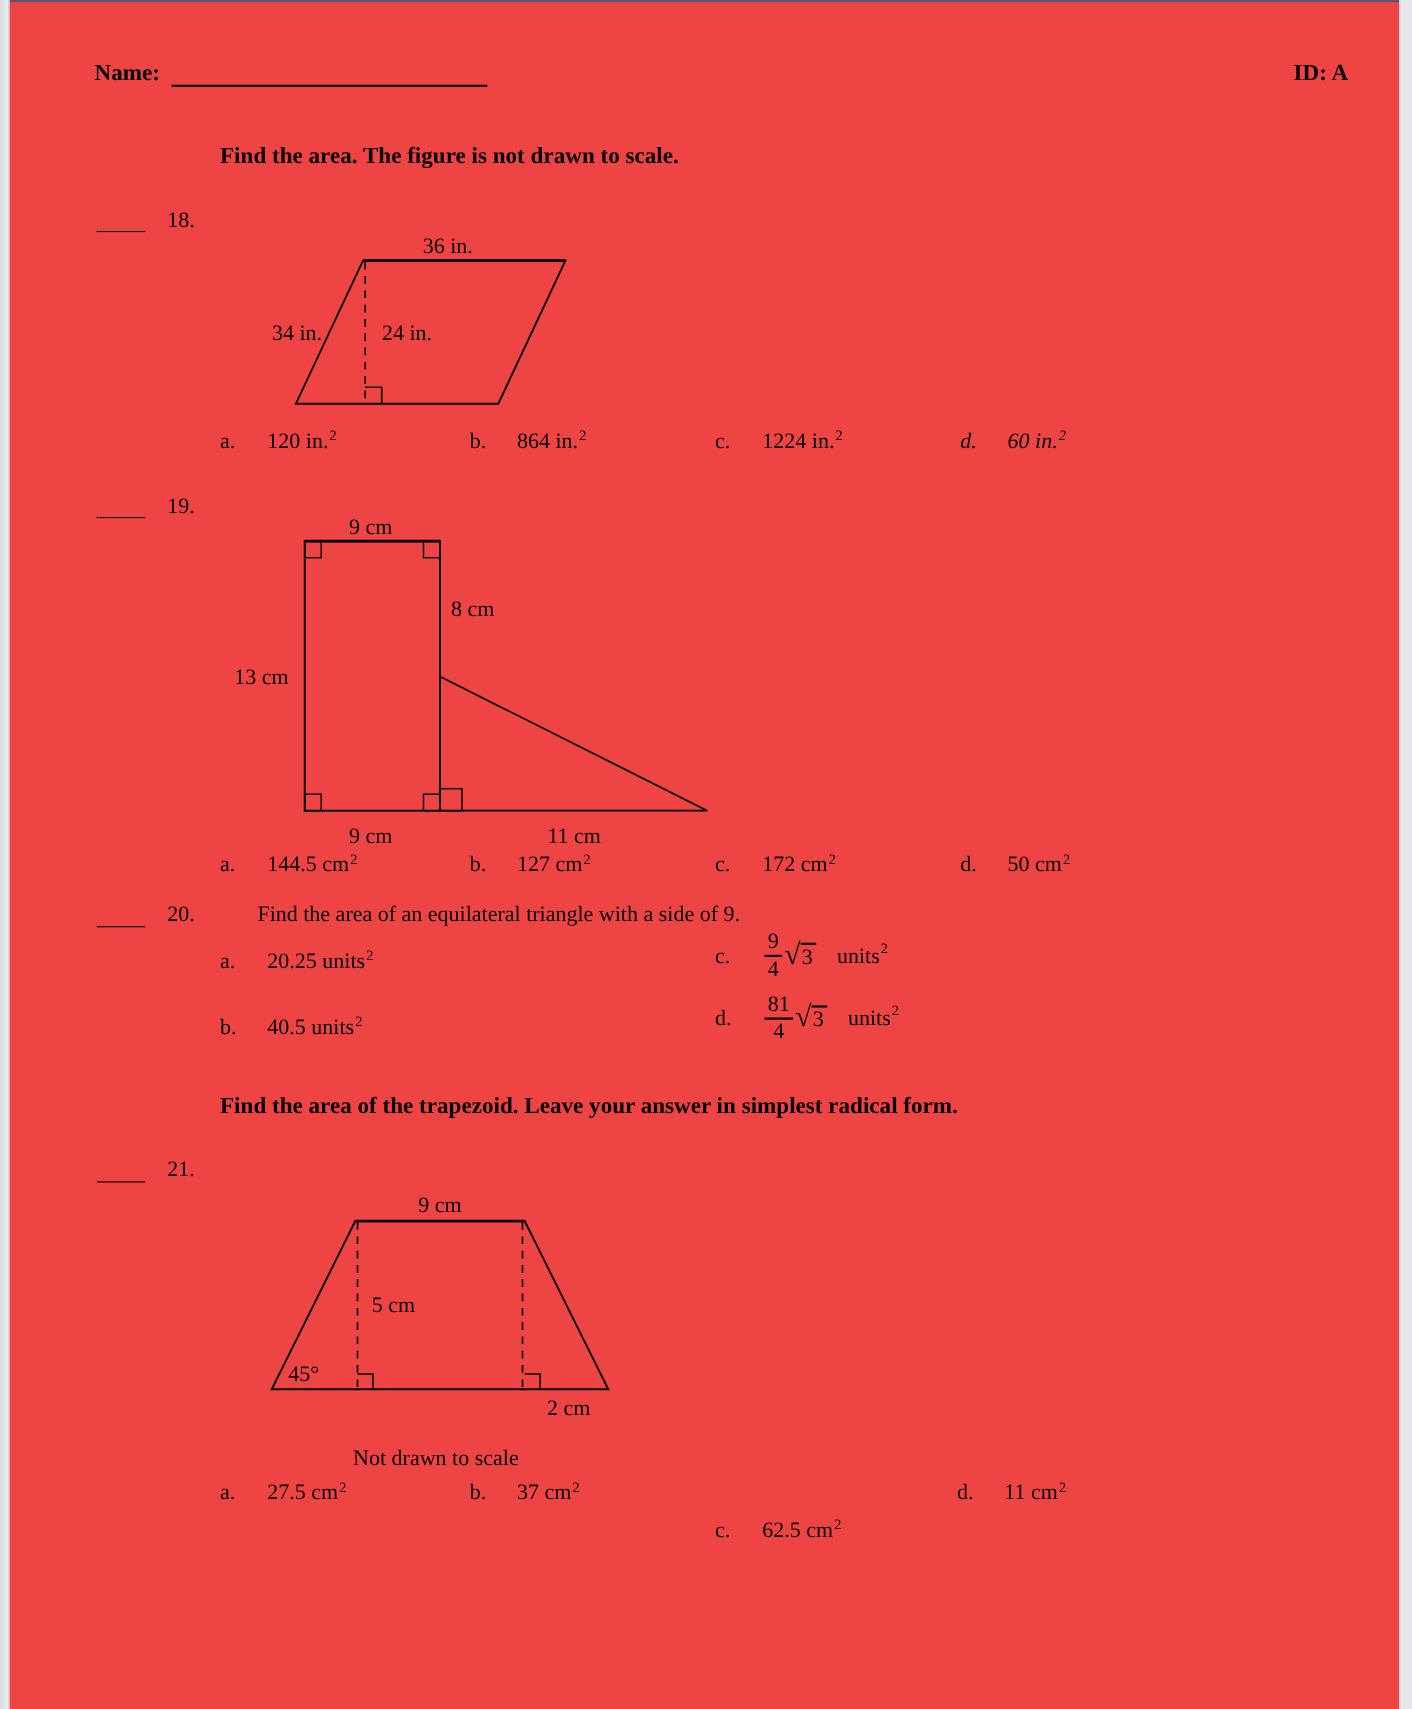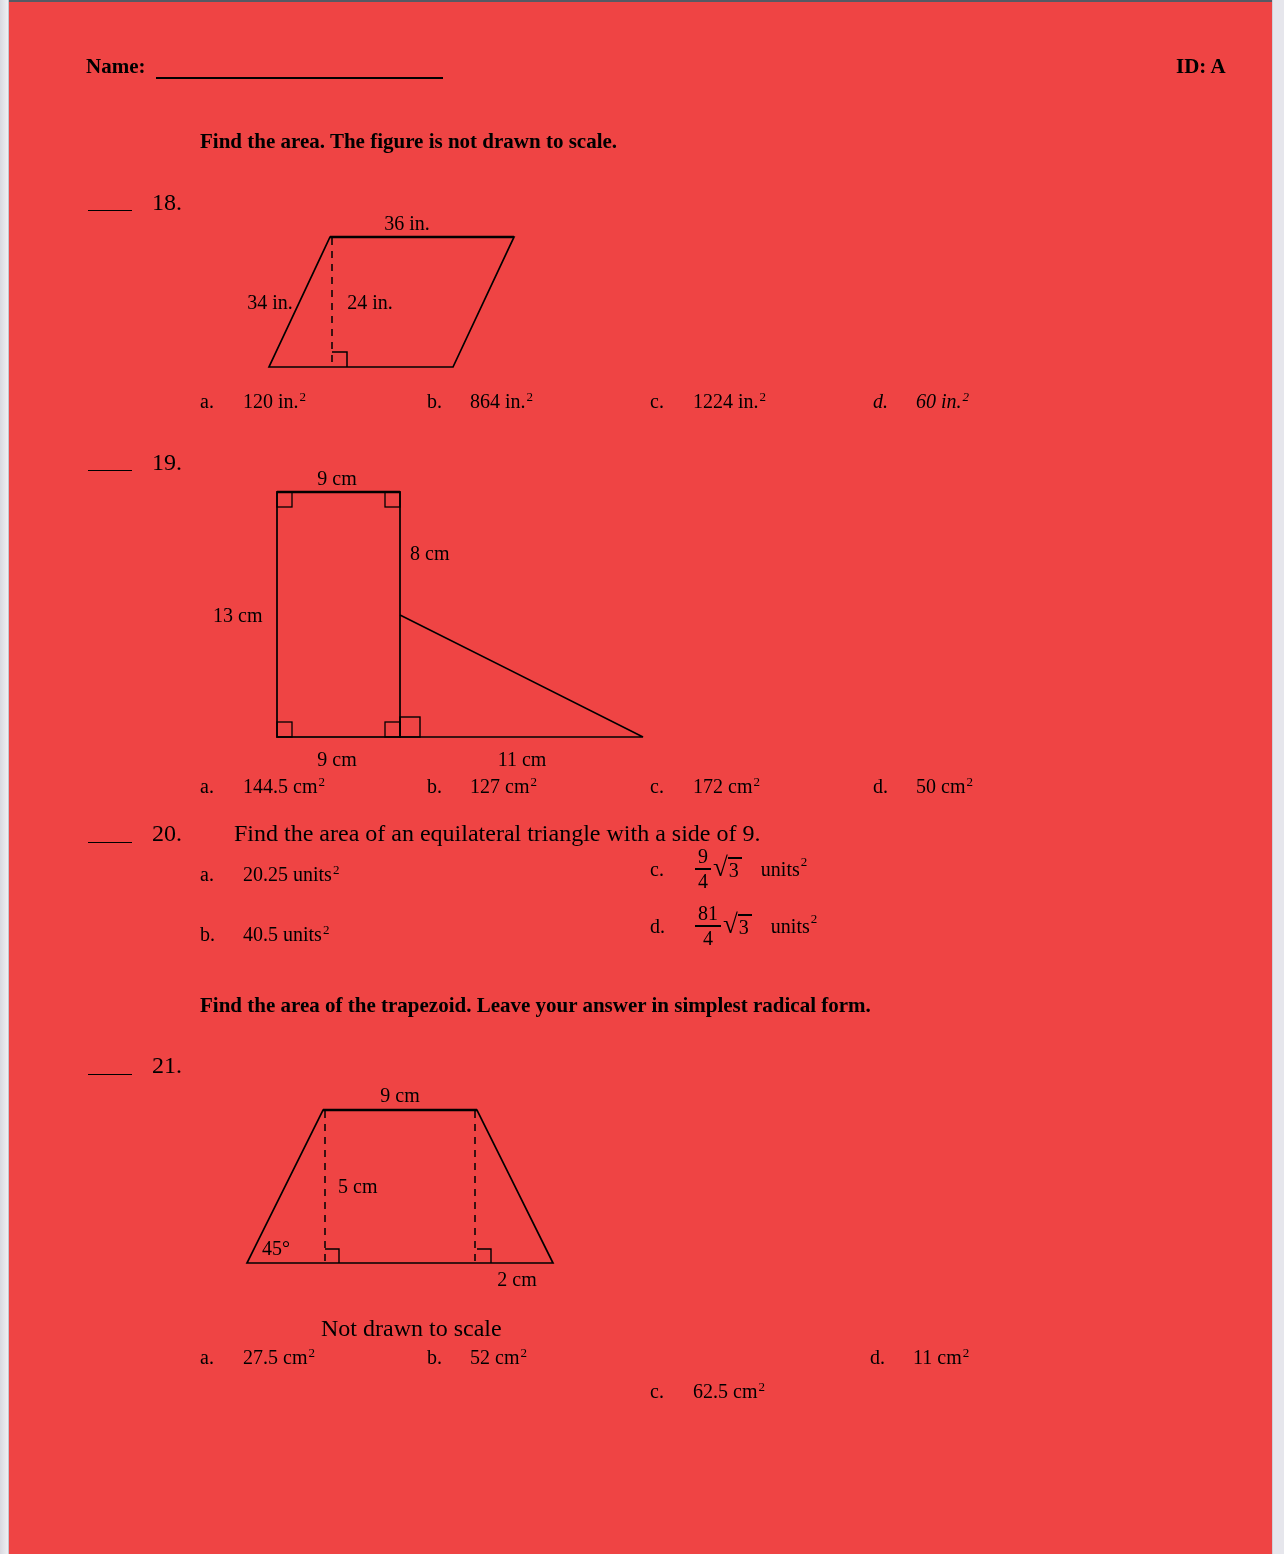--- a/index.html
+++ b/index.html
@@ -1,20 +1,20 @@
 <!DOCTYPE html>
 <html><head>
 <meta charset="utf-8">
 <style>
   html,body{margin:0;padding:0;background:#fff;}
   .page{position:relative;width:1284px;height:1554px;background:#ef4444;
         font-family:"Liberation Serif","DejaVu Serif",serif;color:#000;overflow:hidden;}
   .abs{position:absolute;}
   .bold{font-weight:bold;}
-  .t20{font-size:24px;line-height:1.1;}
+  .t20{font-size:20px;line-height:1.1;}
   .t21{font-size:21px;line-height:1.1;}
   .edge-top{position:absolute;left:0;top:0;width:100%;height:2px;background:#565a64;}
   .edge-left{position:absolute;left:0;top:0;width:8px;height:100%;
              background:linear-gradient(to right,#d9d9e0,#eef0f3);border-right:1px solid #c6c6ce;}
   .edge-right{position:absolute;right:0;top:0;width:11px;height:100%;
               background:#e6e6ec;border-left:1px solid #d0d0d8;}
   .blank-line{border-bottom:2px solid #000;}
   .choice{position:absolute;font-size:20px;white-space:nowrap;}
   .choice .l{display:inline-block;width:43px;}
   .sup{font-size:13px;position:relative;top:-7px;margin-left:1px;}
@@ -159,21 +159,21 @@
     <text x="32" y="180" text-anchor="start">45°</text>
     <text x="287" y="211" text-anchor="middle">2 cm</text>
   </svg>
 
   <span class="abs t20" style="left:321px;top:1315px;">Not drawn to scale</span>
 
   <div class="choice" style="left:200px;top:1346px;">
     <span class="l">a.</span><span>27.5 cm</span><span class="sup">2</span>
   </div>
   <div class="choice" style="left:427px;top:1346px;">
-    <span class="l">b.</span><span>52 cm</span><span class="sup">2</span>
+    <span class="l">b.</span><span>37 cm</span><span class="sup">2</span>
   </div>
   <div class="choice" style="left:650px;top:1346px;margin-top:34px;">
     <span class="l">c.</span><span>62.5 cm</span><span class="sup">2</span>
   </div>
   <div class="choice" style="left:870px;top:1346px;">
     <span class="l">d.</span><span>11 cm</span><span class="sup">2</span>
   </div>
 
 </div>
 

